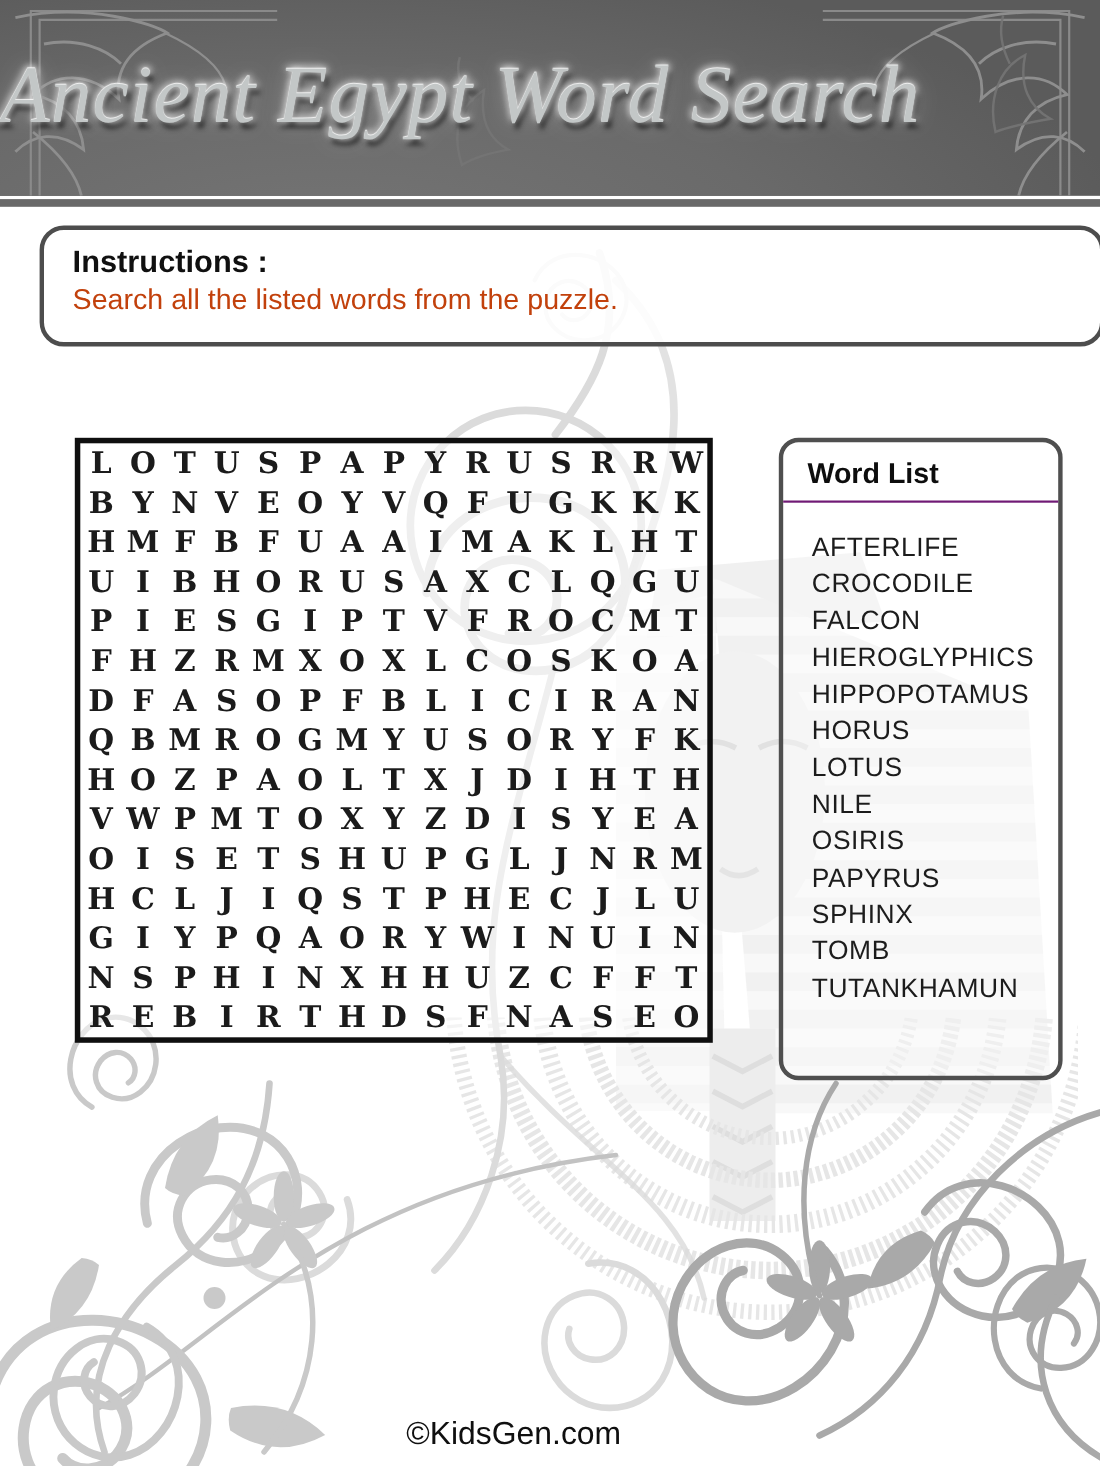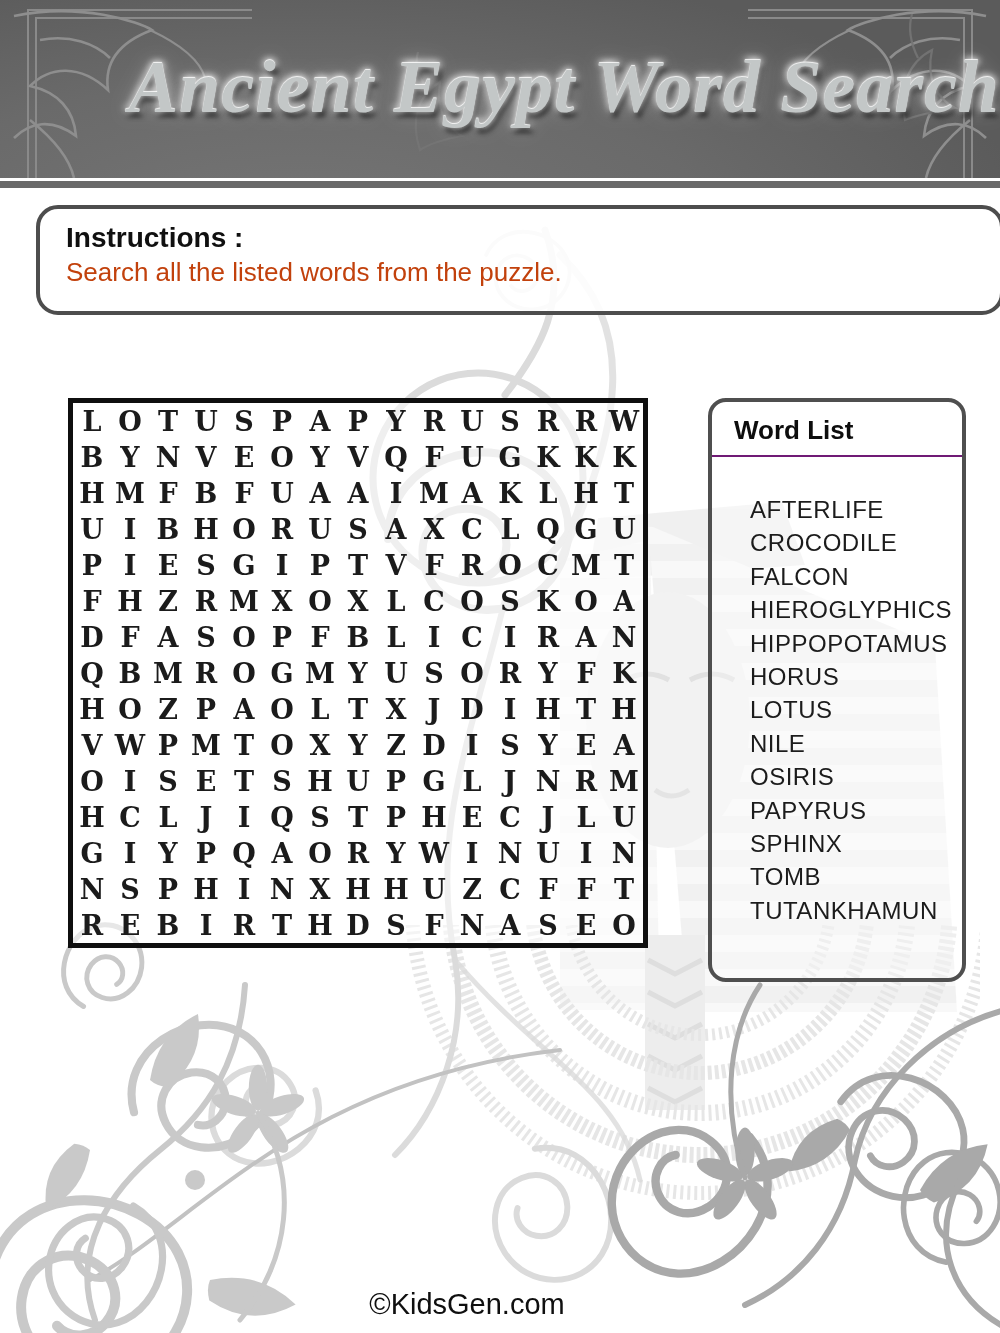--- a/index.html
+++ b/index.html
@@ -19,23 +19,23 @@
   .banner{
     position:absolute;left:0;top:0;width:1000px;height:178px;
     background:
       radial-gradient(ellipse 980px 360px at 30% 128%, #757575 0%, #6a6a6a 42%, rgba(90,90,90,0) 75%),
       #5b5b5b;
     z-index:3;
     overflow:hidden;
   }
   .banner-title{
     position:absolute;left:0;top:44px;width:100%;
-    text-align:right;
+    text-align:left;
     font-family:"Liberation Serif", serif;
-    font-style:italic;font-weight:bold;
+    font-style:italic;font-weight:normal;
     font-size:74px;line-height:86px;
     letter-spacing:1px;
     color:#c3c7c7;
     text-shadow:
       0 -1px 1px rgba(255,255,255,0.9),
       -2px -2px 7px rgba(255,255,255,0.55),
       2px -2px 7px rgba(255,255,255,0.55),
       3px 5px 5px rgba(30,30,30,0.85),
       0 0 22px rgba(255,255,255,0.35);
     white-space:nowrap;
@@ -83,21 +83,21 @@
     border:4px solid #4f4f4f;border-radius:18px;
     background:rgba(255,255,255,0.35);
     z-index:2;
   }
   .wordlist-header{
     padding:13px 0 9px 22px;
     border-bottom:2px solid #701a75;
     font-size:26px;font-weight:bold;color:#0d0d0d;
   }
   .wordlist{
-    list-style:none;margin:16px;padding:20px 0 0 22px;
+    list-style:none;margin:4px;padding:20px 0 0 22px;
   }
   .word-item{
     font-size:24px;color:#1c1c1c;line-height:33.4px;
     letter-spacing:0.5px;
   }
   
   .footer{
     position:absolute;left:0;top:1288px;width:934px;
     text-align:center;
     font-size:29px;color:#0f0f0f;

